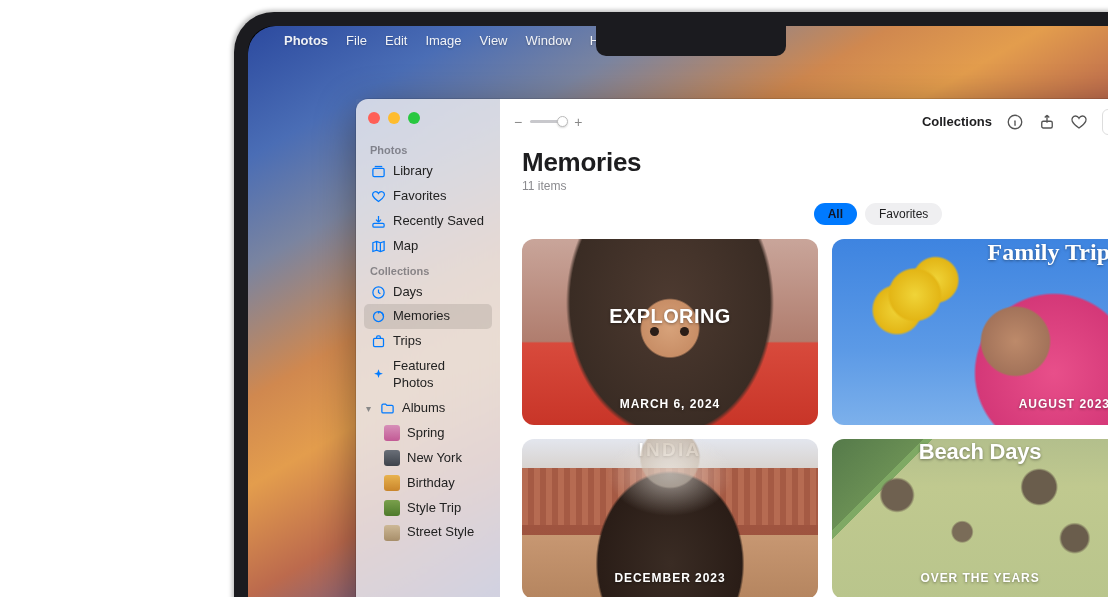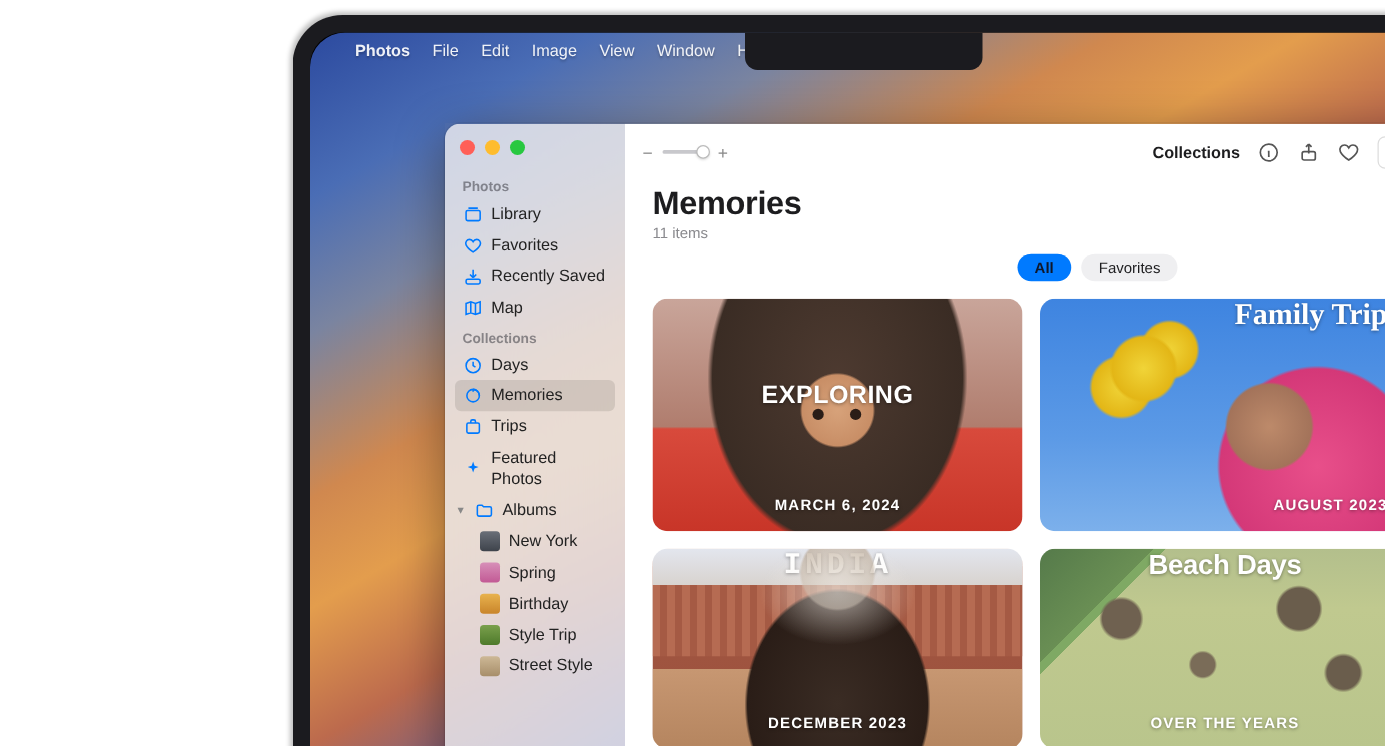--- a/index.html
+++ b/index.html
@@ -79,21 +79,21 @@
   radial-gradient(ellipse 120px 150px at 50% 78%, #3a2c24 0%, #2a1d17 60%, transparent 62%),
   radial-gradient(circle at 50% 58%, #cfa084 0%, #b98968 10%, transparent 11%),
   linear-gradient(180deg, #e3e6ee 0%, #d8d3cf 18%, transparent 18%),
   linear-gradient(180deg, transparent 60%, #c79772 60%, #b5855f),
   repeating-linear-gradient(90deg, #b66b52 0 6px, #a55a44 6px 12px),
   linear-gradient(#a55a44,#9a4f3c);
   background-size: auto, auto, auto, auto, 100% 45%, auto;
   background-position: 0 0,0 0,0 0,0 0,center 16%, 0 0;
   background-repeat: no-repeat, no-repeat, no-repeat,no-repeat, no-repeat, no-repeat;}
 .m2::after{content:"";position:absolute;inset:0;background:radial-gradient(ellipse 90px 60px at 50% 22%, rgba(241,236,230,.9), transparent 70%), radial-gradient(circle at 50% 12%, #c9baa8 0%, #b8a692 14%, transparent 15%);border-radius:12px;pointer-events:none;opacity:.7;}
-.m2 .ov-title { font-family: Liberation Mono, monospace; font-size: 24px; letter-spacing: .12em;}
+.m2 .ov-title { font-family: Liberation Sans, sans-serif; font-size: 19px; letter-spacing: .12em;}
 
 .m3 { background:
   radial-gradient(circle at 22% 35%, #6f6150 0 6%, transparent 7%),
   radial-gradient(circle at 44% 58%, #7a6c58 0 5%, transparent 6%),
   radial-gradient(circle at 70% 30%, #6a5d4c 0 7%, transparent 8%),
   radial-gradient(circle at 82% 62%, #6a5d4c 0 5%, transparent 6%),
   linear-gradient(135deg, #557a4a 0%, #6a8f54 20%, #7fa964 20%, #7fa964 22%, transparent 22%),
   linear-gradient(180deg, #b3bf8c 0%, #c0c98f 30%, #b9c58c 100%);}
 .m3 .ov-title { font-family: "Arial Black", Impact, sans-serif; font-size: 22px; letter-spacing: -.01em;}
 
@@ -202,26 +202,26 @@
           <span class="chev">▾</span>
           <span class="icn">
               <svg viewBox="0 0 24 24" fill="none" stroke="currentColor" stroke-width="2">
                 <path d="M3 7a2 2 0 012-2h4l2 2h8a2 2 0 012 2v8a2 2 0 01-2 2H5a2 2 0 01-2-2V7z"></path>
               </svg>
             </span>
           <span>Albums</span>
         </div>
         <div id="albums-list">
             <div class="row sub">
+              <span class="album-thumb" style="background: linear-gradient(rgb(215, 143, 184), rgb(194, 90, 149));"></span>
+              <span>Spring</span>
+            </div>
+            <div class="row sub">
               <span class="album-thumb" style="background: linear-gradient(rgb(106, 111, 120), rgb(62, 67, 75));"></span>
               <span>New York</span>
-            </div>
-            <div class="row sub">
-              <span class="album-thumb" style="background: linear-gradient(rgb(215, 143, 184), rgb(194, 90, 149));"></span>
-              <span>Spring</span>
             </div>
             <div class="row sub">
               <span class="album-thumb" style="background: linear-gradient(rgb(232, 178, 78), rgb(201, 133, 43));"></span>
               <span>Birthday</span>
             </div>
             <div class="row sub">
               <span class="album-thumb" style="background: linear-gradient(rgb(122, 160, 76), rgb(78, 122, 43));"></span>
               <span>Style Trip</span>
             </div>
             <div class="row sub">

